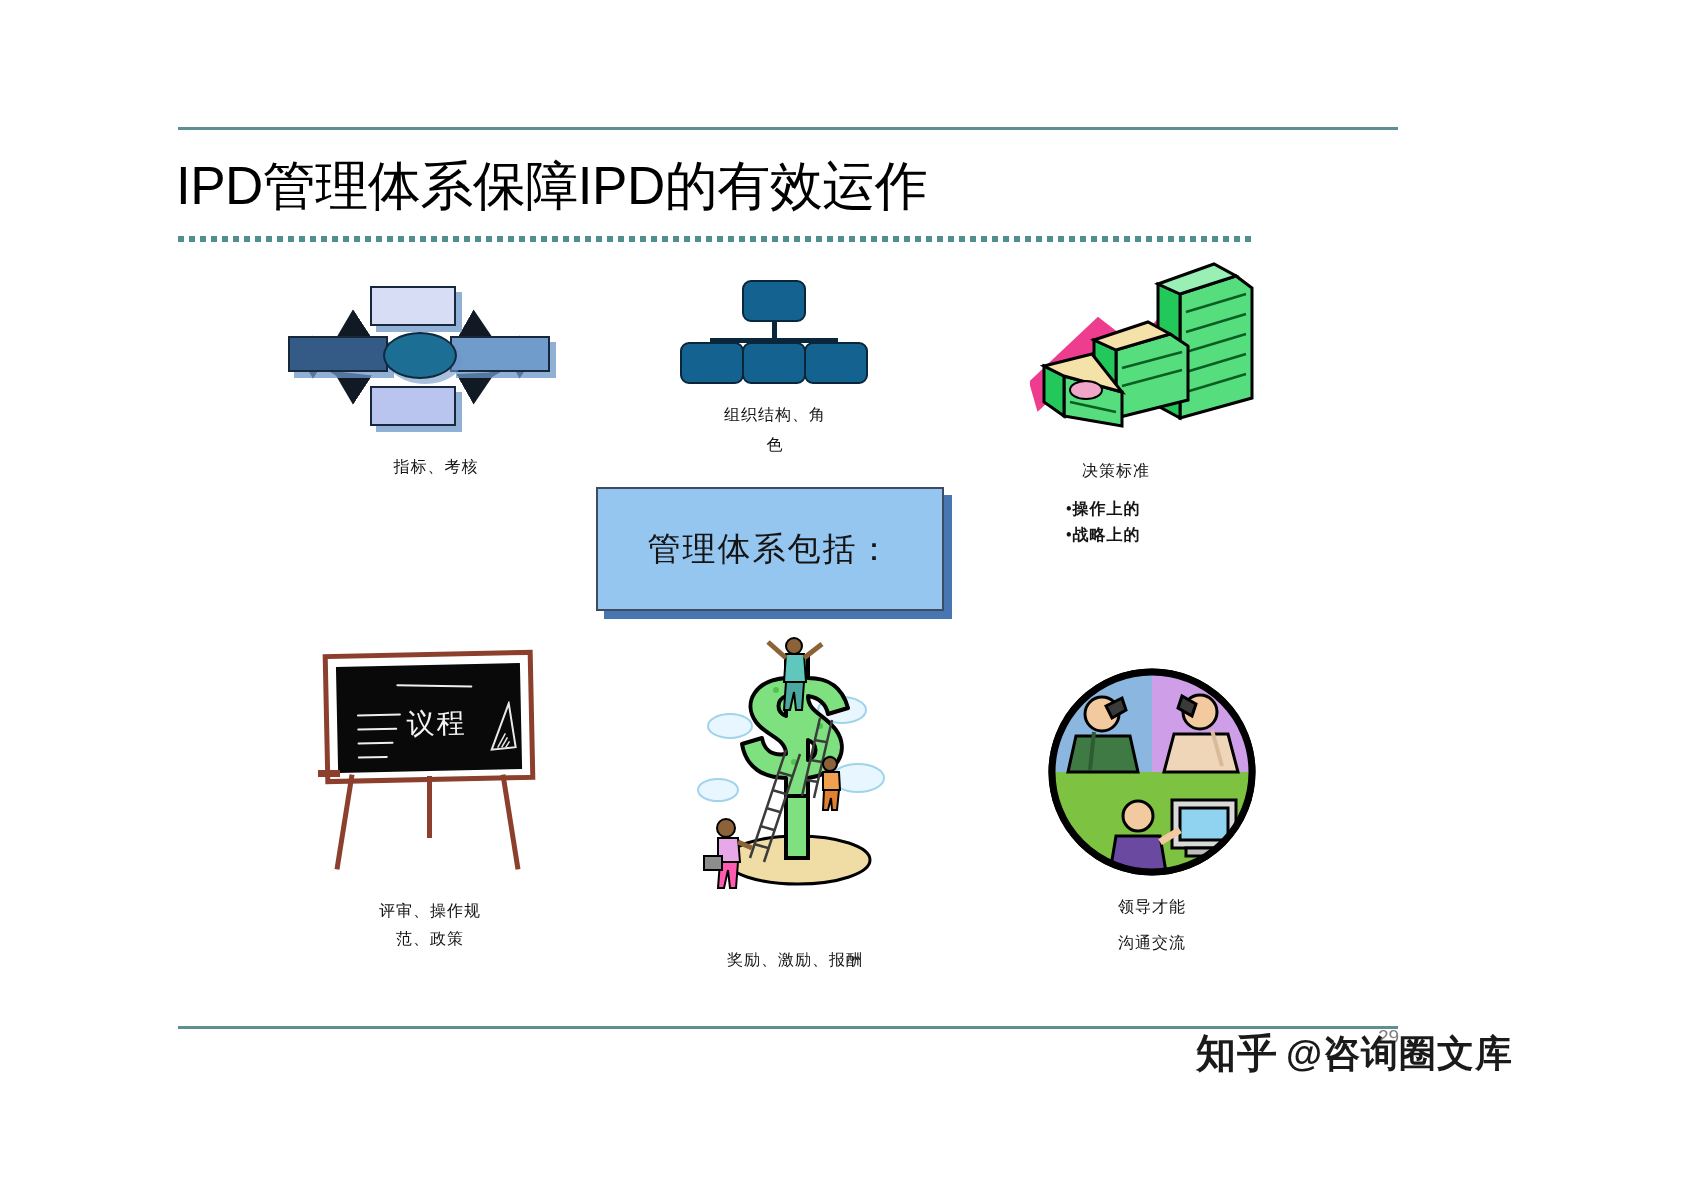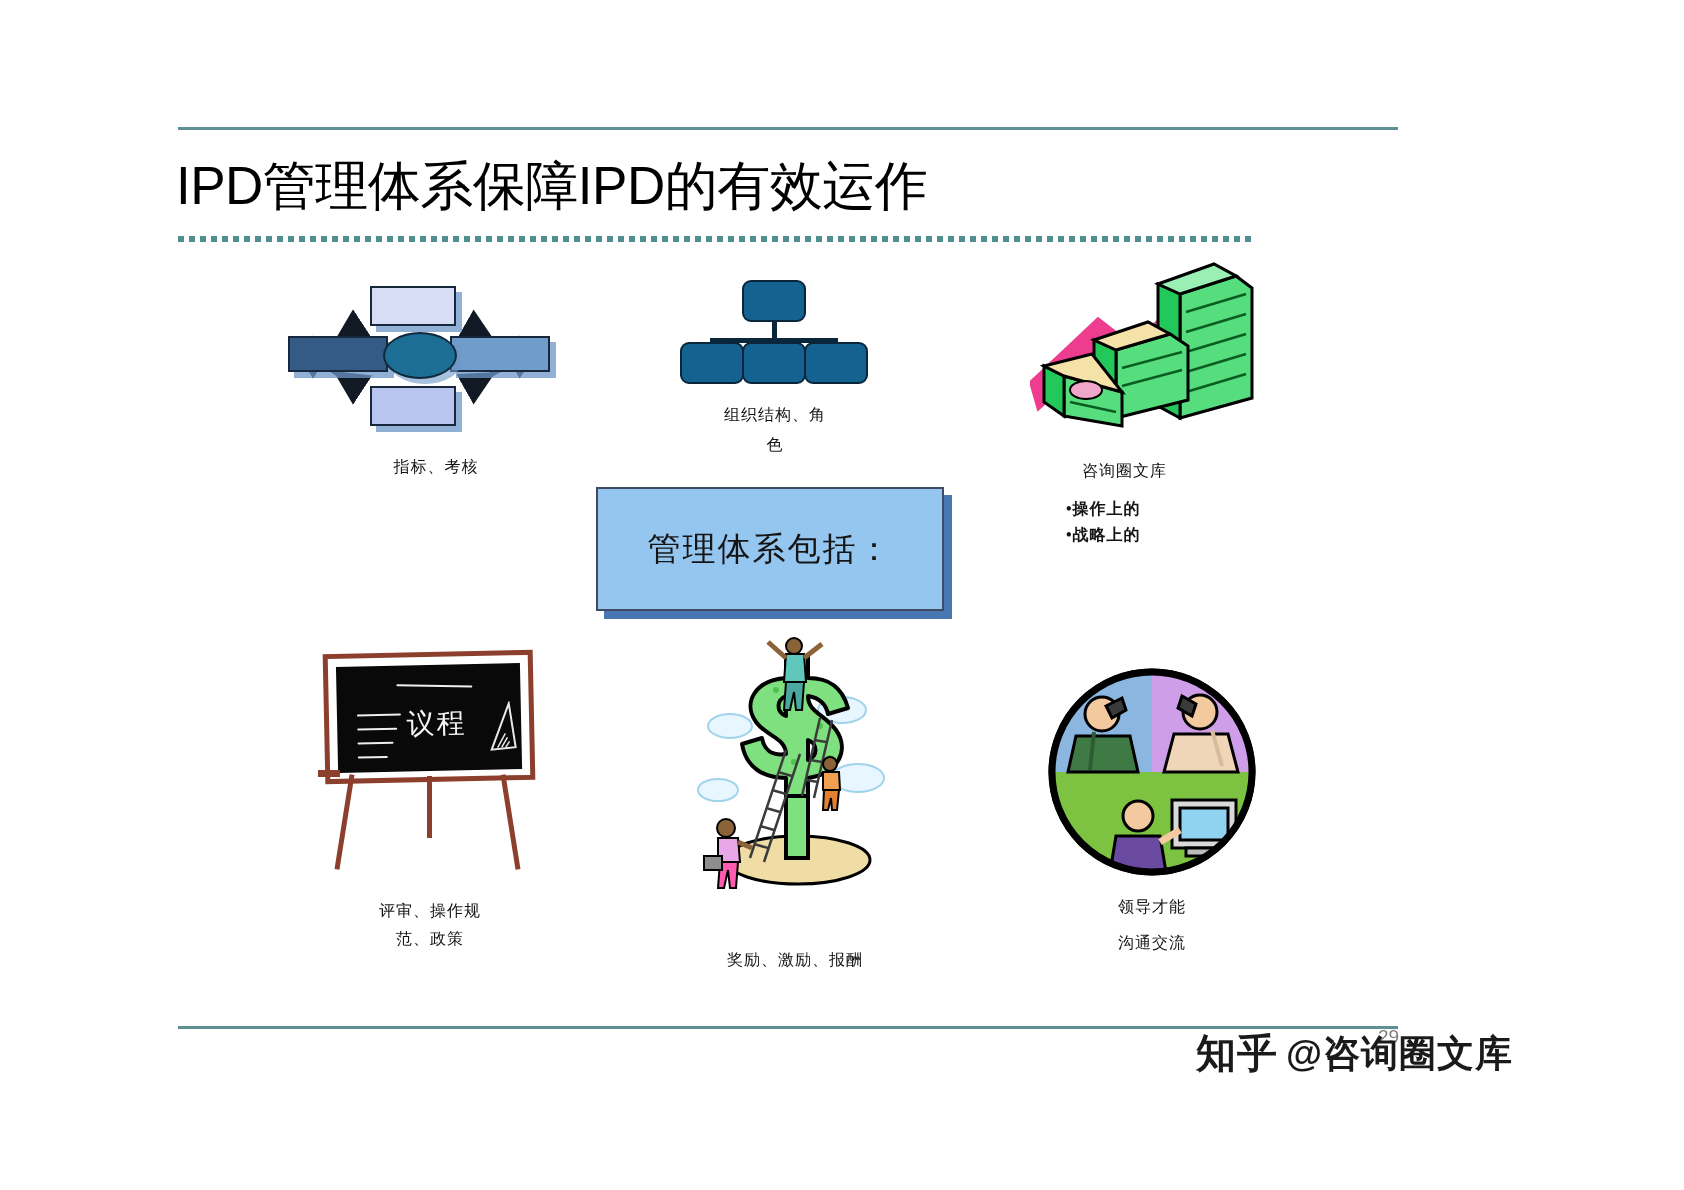--- a/index.html
+++ b/index.html
@@ -321,21 +321,21 @@
         <path d="M34 126 L92 142 L92 176 L34 166 Z" fill="#55dd7e" stroke="#000" stroke-width="3"></path>
         <path d="M34 126 L34 166 L14 152 L14 116 Z" fill="#23c85a" stroke="#000" stroke-width="3"></path>
         <path d="M14 116 L62 104 L92 142 L34 126 Z" fill="#f5e2a8" stroke="#000" stroke-width="3"></path>
         <ellipse cx="56" cy="140" rx="16" ry="9" fill="#f0a6c8" stroke="#000" stroke-width="2"></ellipse>
         <g stroke="#0b5e22" stroke-width="2.5">
           <line x1="40" y1="152" x2="86" y2="162"></line>
         </g>
       </g>
     </svg>
   </div>
-  <div class="caption caption-left" style="left:1082px; top:456px; width:240px;">咨询圈文库</div>
+  <div class="caption caption-left" style="left:1082px; top:456px; width:240px;">决策标准</div>
   <div class="caption caption-left" style="left:1066px; top:494px; width:250px; font-weight:700;">
     <span>•</span><span>操作上的</span>
   </div>
   <div class="caption caption-left" style="left:1066px; top:520px; width:250px; font-weight:700;">
     <span>•</span><span>战略上的</span>
   </div>
 
   <div class="center-box">
     <span class="center-box-label">管理体系包括：</span>
   </div>

